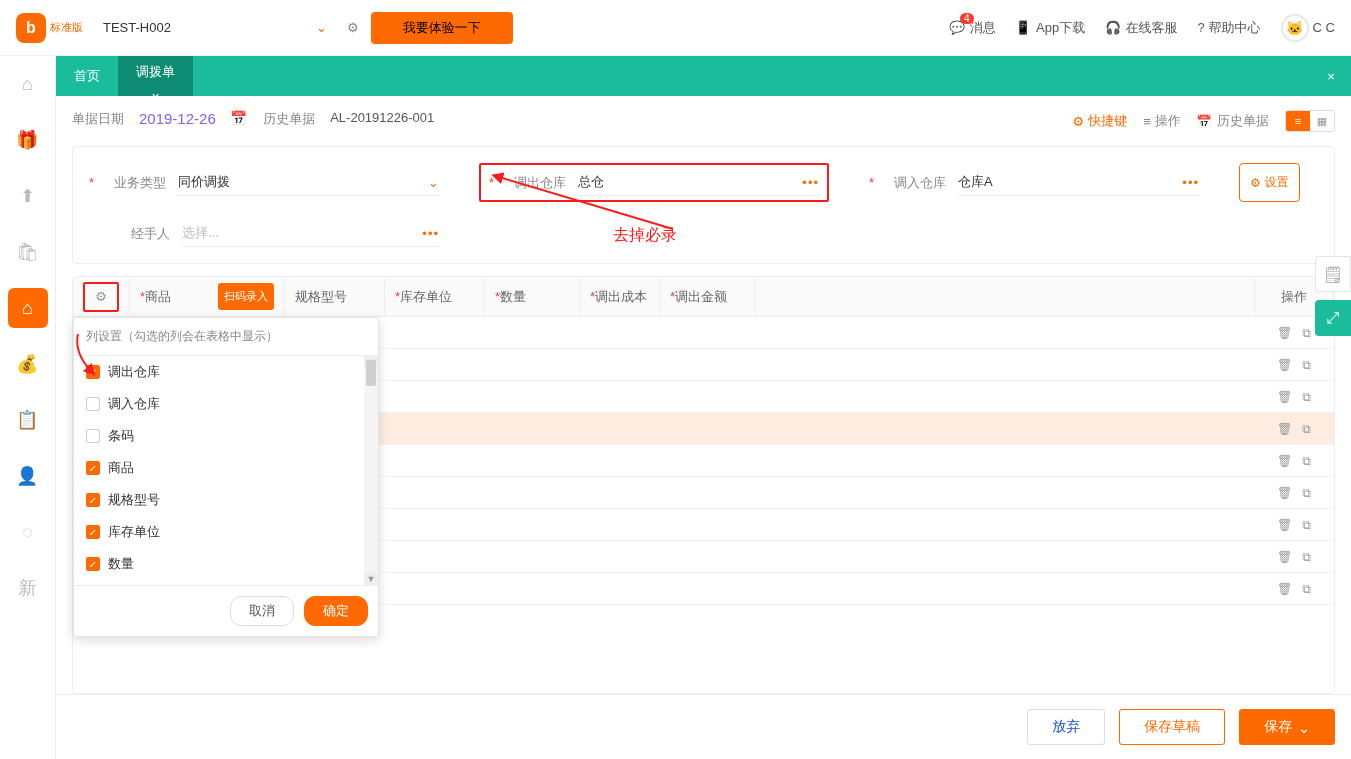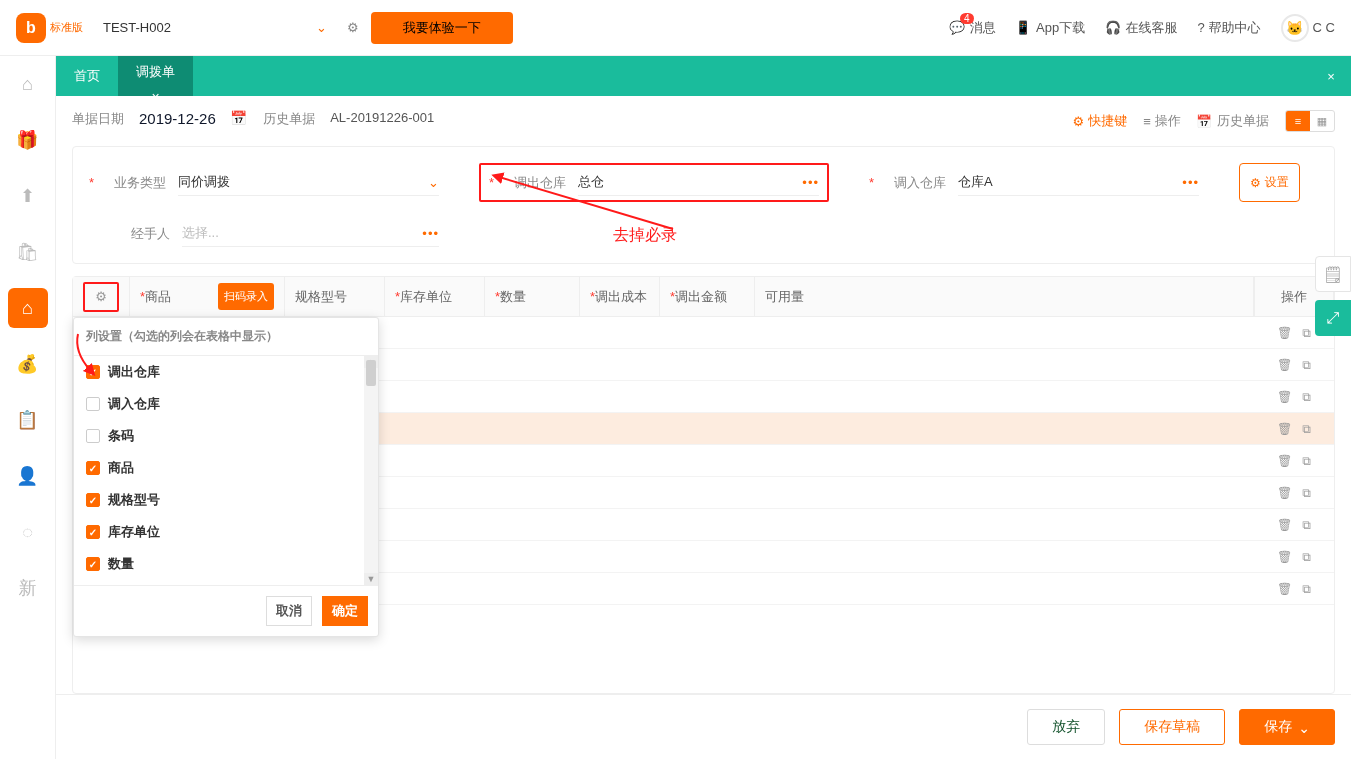--- a/index.html
+++ b/index.html
@@ -37,21 +37,21 @@
 .tab.active { background: #0e8c73; flex-direction: column; }
 .tab.home { background: #1abc9c; }
 .tab-close { color: #fff; font-size: 14px; cursor: pointer; }
 .tabs-close-all { margin-left: auto; width: 40px; display: flex; align-items: center; justify-content: center; background: #1abc9c; cursor: pointer; }
 
 
 .page { flex: 1; background: #fff; margin: 0; display: flex; flex-direction: column; min-height: 0; }
 
 .doc-header { display: flex; align-items: flex-start; padding: 14px 16px; gap: 15px; color: #555; font-size: 13px; }
 .doc-header .label { color: #888; }
-.doc-header .date { font-size: 15px; color: #0f172a; }
+.doc-header .date { font-size: 15px; color: #8b5cf6; }
 .cal-icon { color: #ff6a00; font-size: 14px; }
 .doc-header .right { margin-left: auto; display: flex; align-items: center; gap: 16px; color: #888; }
 .right-action { display: flex; align-items: center; gap: 4px; cursor: pointer; }
 .right-action.orange { color: #ff6a00; }
 .view-toggle { display: flex; border: 1px solid #ddd; border-radius: 3px; overflow: hidden; }
 .view-toggle > div { width: 24px; height: 20px; display: flex; align-items: center; justify-content: center; font-size: 11px; cursor: pointer; color: #999; }
 .view-toggle > div.active { background: #ff6a00; color: #fff; }
 
 .doc-card { border: 1px solid #eee; border-radius: 4px; margin: 0 16px 12px; padding: 16px; position: relative; }
 .form-row { display: flex; gap: 40px; }
@@ -87,43 +87,43 @@
 
 .c-prod { flex: 0 0 155px; }
 .c-spec { flex: 0 0 100px; }
 .c-unit { flex: 0 0 100px; }
 .c-qty { flex: 0 0 95px; }
 .c-cost { flex: 0 0 80px; }
 .c-amt { flex: 0 0 95px; }
 .c-avail { flex: 1; }
 
 
-.popover { position: absolute; top: 40px; left: 0; width: 306px; background: #fff; box-shadow: 0 3px 12px rgba(0,0,0,.15); border: 1px solid #e5e5e5; border-radius: 3px; z-index: 20; display: flex; flex-direction: column; font-weight: bold; }
+.popover { position: absolute; top: 40px; left: 0; width: 306px; background: #fff; box-shadow: 0 3px 12px rgba(0,0,0,.15); border: 1px solid #e5e5e5; border-radius: 3px; z-index: 20; display: flex; flex-direction: column; }
 .pop-title { padding: 10px 12px; font-size: 12px; color: #888; }
 .pop-list { flex: 1; max-height: 230px; overflow: auto; border-top: 1px solid #eee; position: relative; }
 .pop-item { display: flex; align-items: center; gap: 8px; padding: 7px 12px; font-size: 13px; }
 .chk { width: 14px; height: 14px; border: 1px solid #ccc; border-radius: 2px; display: inline-flex; align-items: center; justify-content: center; font-size: 10px; color: #fff; cursor: pointer; }
 .chk.on { background: #ff6a00; border-color: #ff6a00; }
 .pop-scroll-track { position: absolute; right: 0; top: 0; bottom: 0; width: 14px; background: #f4f4f4; }
 .pop-scroll-thumb { position: absolute; right: 2px; top: 4px; width: 10px; height: 26px; background: #cfcfcf; border-radius: 2px; }
 .pop-scroll-arrow { position: absolute; right: 0; width: 14px; height: 12px; background: #eee; color: #999; font-size: 9px; display: flex; align-items: center; justify-content: center; }
 .pop-scroll-arrow.up { top: 0; }
 .pop-scroll-arrow.down { bottom: 0; }
 .pop-footer { display: flex; justify-content: flex-end; gap: 10px; padding: 10px; border-top: 1px solid #eee; }
-.btn { padding: 5px 9px; border-radius: 0; font-size: 13px; cursor: pointer; }
+.btn { padding: 5px 18px; border-radius: 11px; font-size: 13px; cursor: pointer; }
 .btn-default { border: 1px solid #ddd; background: #fff; color: #555; }
 .btn-primary { background: #ff6a00; color: #fff; border: 1px solid #ff6a00; }
 
 .remark-bar { display: flex; align-items: center; gap: 16px; margin: 12px 16px; border: 1px solid #eee; border-radius: 4px; padding: 10px 12px; }
 .remark-icon { width: 40px; display: flex; flex-direction: column; align-items: center; color: #1abc9c; gap: 2px; }
 .remark-icon .txt { font-size: 11px; color: #888; }
 .remark-input { flex: 1; color: #bbb; font-size: 13px; }
 
 .footer-actions { display: flex; justify-content: flex-end; gap: 14px; padding: 14px 16px; border-top: 1px solid #eee; background: #fff; }
-.fbtn { padding: 8px 24px; border-radius: 3px; font-size: 14px; cursor: pointer; border: 1px solid #ddd; background: #fff; color: #14532d; }
+.fbtn { padding: 8px 24px; border-radius: 3px; font-size: 14px; cursor: pointer; border: 1px solid #ddd; background: #fff; color: #1d4ed8; }
 .fbtn.outline-orange { border-color: #ff6a00; color: #ff6a00; }
 .fbtn.fill-orange { background: #ff6a00; border-color: #ff6a00; color: #fff; display: flex; align-items: flex-end; gap: 6px; }
 
 
 .right-rail { position: absolute; right: 0; top: 200px; display: flex; flex-direction: column; gap: 8px; }
 .rail-btn { width: 36px; height: 36px; background: #1abc9c; color: #fff; display: flex; align-items: center; justify-content: center; border-radius: 4px 0 0 4px; font-size: 16px; cursor: pointer; }
 .rail-btn.light { background: #fff; color: #999; border: 1px solid #e5e5e5; }
 
 
 svg.overlay { position: absolute; left: 0; top: 0; pointer-events: none; }
@@ -299,23 +299,20 @@
                 <span>数量</span>
               </div>
             <div class="th c-cost">
                 <span class="req">*</span>
                 <span>调出成本</span>
               </div>
             <div class="th c-amt">
                 <span class="req">*</span>
                 <span>调出金额</span>
               </div>
-            <div class="th c-avail">
-                <span>可用量</span>
-              </div>
             <div class="th ops">
                 <span>操作</span>
               </div>
           </div>
           <div class="tbody" id="tbody">
               <div class="tr">
                 <div class="td gear"></div>
                 <div class="td c-prod"></div>
                 <div class="td c-spec"></div>
                 <div class="td c-unit"></div>

